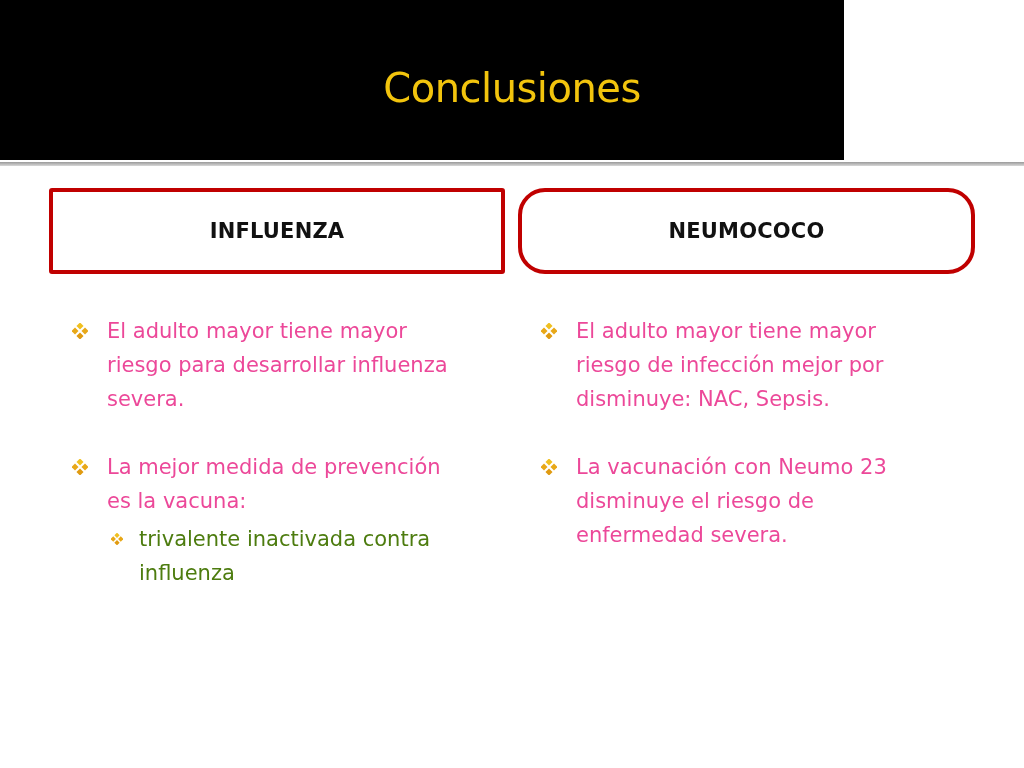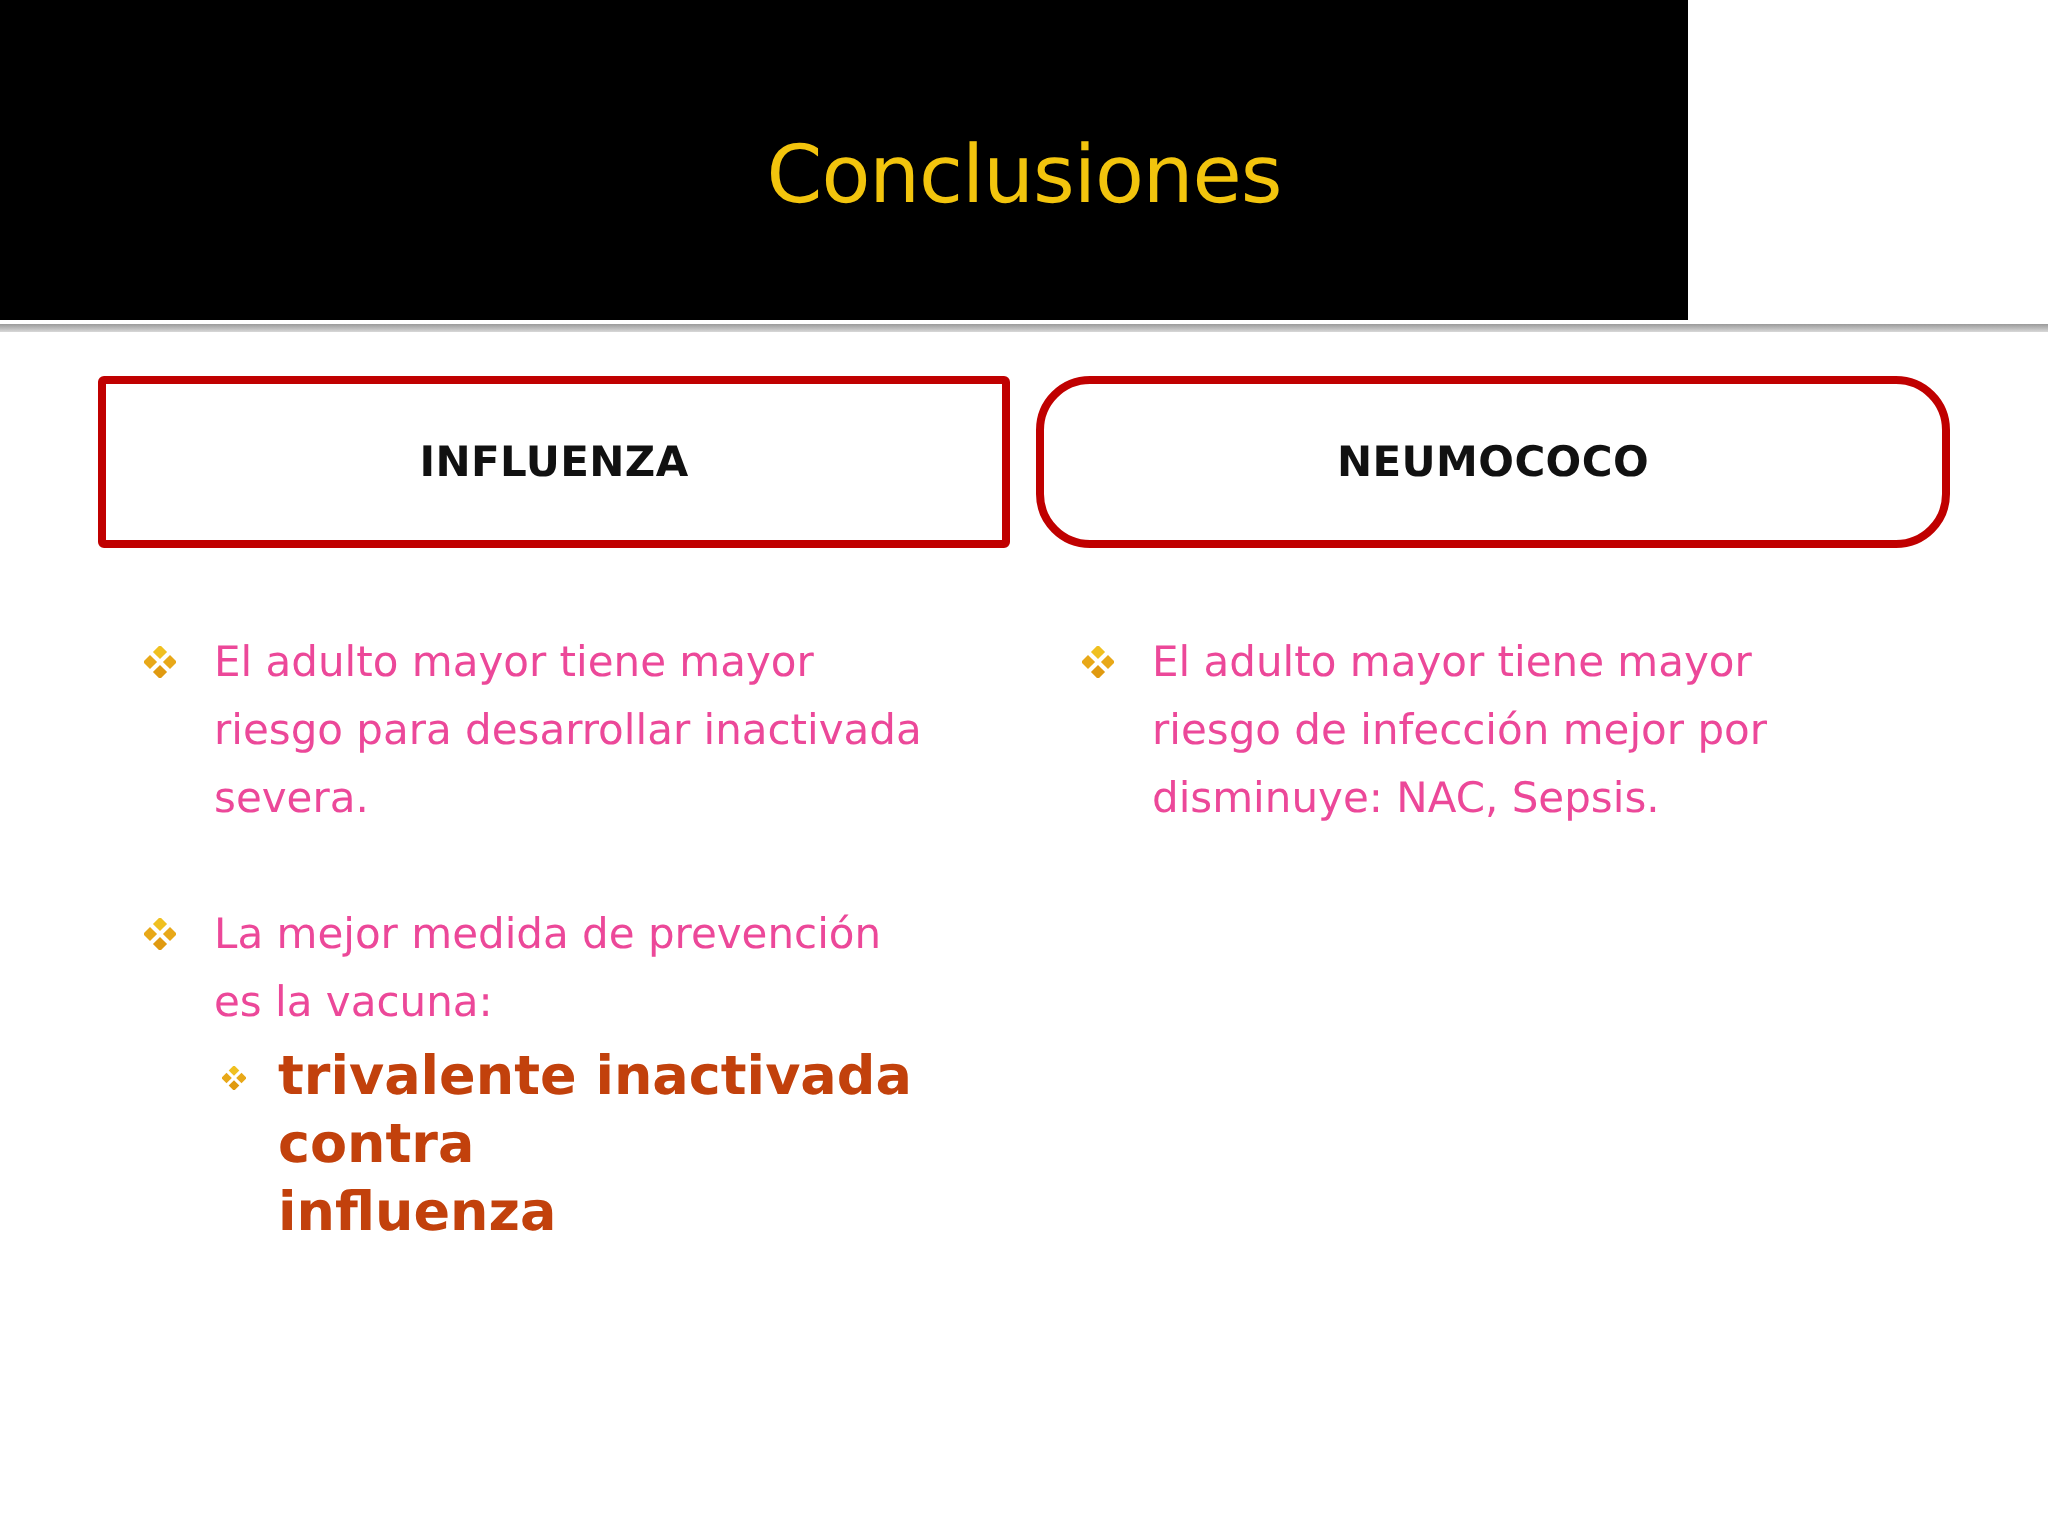--- a/index.html
+++ b/index.html
@@ -81,24 +81,23 @@
     .bullet.tight { margin-bottom: 4px; }
     .bullet .glyph {
       position: absolute;
       left: 0; top: 9px;
       width: 16px; height: 16px;
     }
     .sub-bullet {
       position: relative;
       margin-left: 35px;
       padding-left: 32px;
-      font-size: 27px;
+      font-size: 21px;
       line-height: 34px;
-      color: #c2410c;
-      font-weight: bold;
+      color: #4d7c0f;
     }
     .sub-bullet .glyph {
       position: absolute;
       left: 4px; top: 11px;
       width: 12px; height: 12px;
     }
     .text-line { display: block; }
   </style>
 </head>
 <body>
@@ -119,21 +118,21 @@
 
   <div class="column left">
     <div class="bullet">
       <svg class="glyph" viewBox="0 0 16 16">
         <rect x="5.5" y="0.5" width="5" height="5" transform="rotate(45 8 3)" fill="#f0c020"></rect>
         <rect x="0.5" y="5.5" width="5" height="5" transform="rotate(45 3 8)" fill="#e8a818"></rect>
         <rect x="10.5" y="5.5" width="5" height="5" transform="rotate(45 13 8)" fill="#e8a818"></rect>
         <rect x="5.5" y="10.5" width="5" height="5" transform="rotate(45 8 13)" fill="#e09a10"></rect>
       </svg>
       <span class="text-line">El adulto mayor tiene mayor</span>
-      <span class="text-line">riesgo para desarrollar inactivada</span>
+      <span class="text-line">riesgo para desarrollar influenza</span>
       <span class="text-line">severa.</span>
     </div>
 
     <div class="bullet tight">
       <svg class="glyph" viewBox="0 0 16 16">
         <rect x="5.5" y="0.5" width="5" height="5" transform="rotate(45 8 3)" fill="#f0c020"></rect>
         <rect x="0.5" y="5.5" width="5" height="5" transform="rotate(45 3 8)" fill="#e8a818"></rect>
         <rect x="10.5" y="5.5" width="5" height="5" transform="rotate(45 13 8)" fill="#e8a818"></rect>
         <rect x="5.5" y="10.5" width="5" height="5" transform="rotate(45 8 13)" fill="#e09a10"></rect>
       </svg>
@@ -159,14 +158,25 @@
         <rect x="5.5" y="0.5" width="5" height="5" transform="rotate(45 8 3)" fill="#f0c020"></rect>
         <rect x="0.5" y="5.5" width="5" height="5" transform="rotate(45 3 8)" fill="#e8a818"></rect>
         <rect x="10.5" y="5.5" width="5" height="5" transform="rotate(45 13 8)" fill="#e8a818"></rect>
         <rect x="5.5" y="10.5" width="5" height="5" transform="rotate(45 8 13)" fill="#e09a10"></rect>
       </svg>
       <span class="text-line">El adulto mayor tiene mayor</span>
       <span class="text-line">riesgo de infección mejor por</span>
       <span class="text-line">disminuye: NAC, Sepsis.</span>
     </div>
 
+    <div class="bullet">
+      <svg class="glyph" viewBox="0 0 16 16">
+        <rect x="5.5" y="0.5" width="5" height="5" transform="rotate(45 8 3)" fill="#f0c020"></rect>
+        <rect x="0.5" y="5.5" width="5" height="5" transform="rotate(45 3 8)" fill="#e8a818"></rect>
+        <rect x="10.5" y="5.5" width="5" height="5" transform="rotate(45 13 8)" fill="#e8a818"></rect>
+        <rect x="5.5" y="10.5" width="5" height="5" transform="rotate(45 8 13)" fill="#e09a10"></rect>
+      </svg>
+      <span class="text-line">La vacunación con Neumo 23</span>
+      <span class="text-line">disminuye el riesgo de</span>
+      <span class="text-line">enfermedad severa.</span>
+    </div>
   </div>
 </div>
 
 </body></html>

